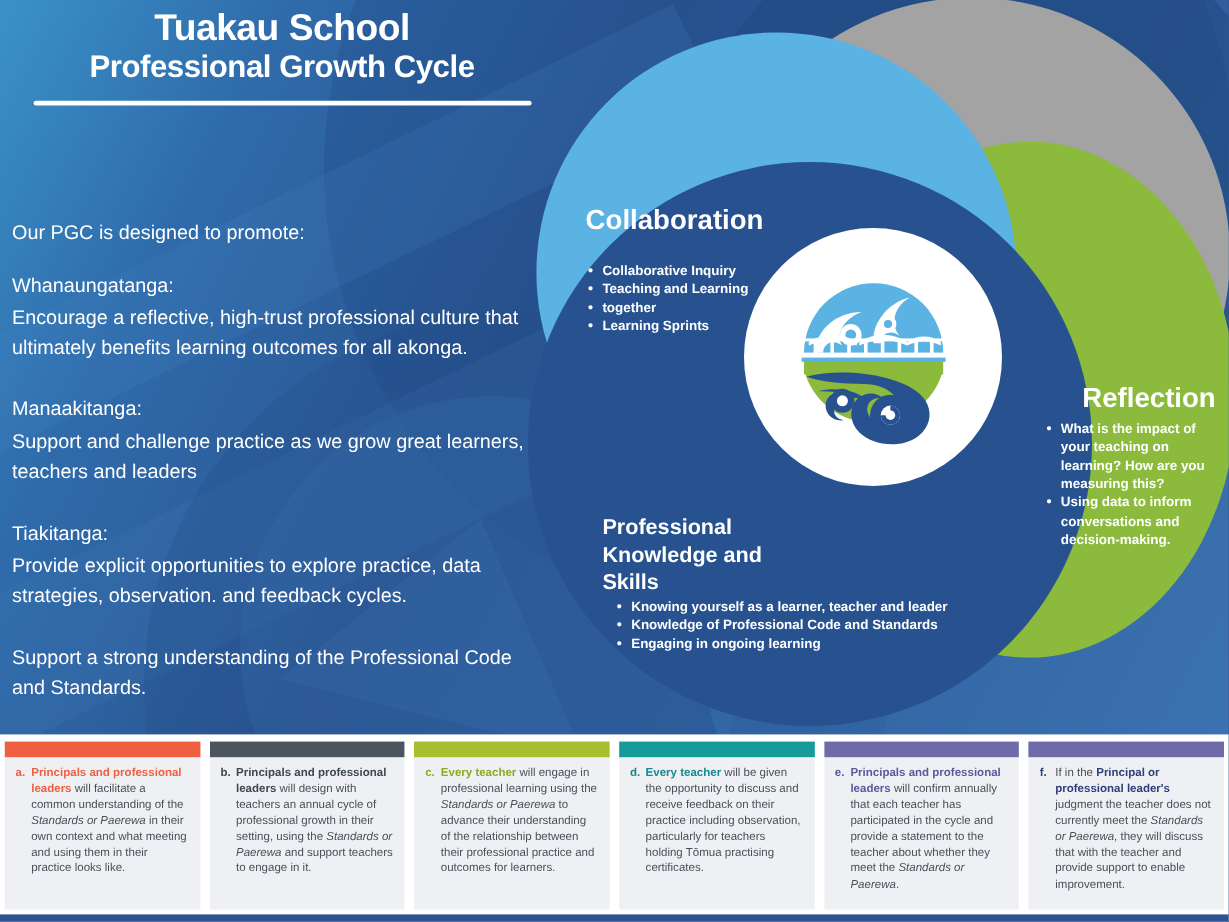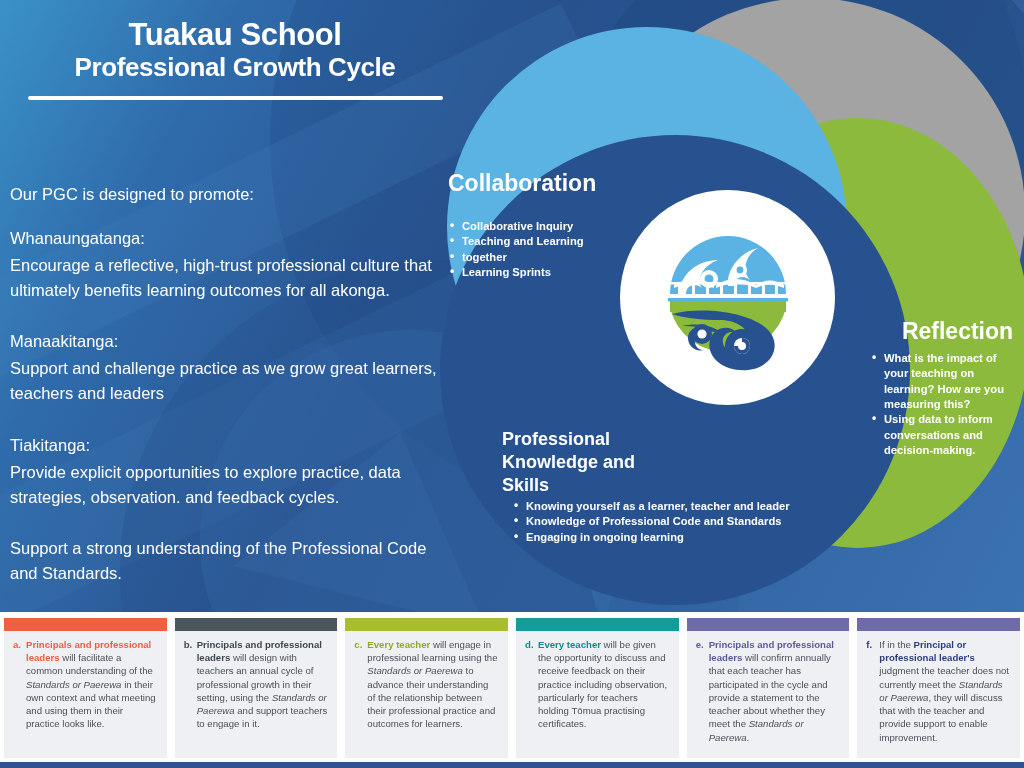--- a/index.html
+++ b/index.html
@@ -52,21 +52,21 @@
   .bs-right {
     position:absolute; right:-60px; top:-80px; width:520px; height:520px;
     border-radius:50%; background:#20497f; opacity:.55;
   }
   .bs-rightlow {
     position:absolute; right:-120px; bottom:-180px; width:560px; height:520px;
     border-radius:50%; background:#3a77b6; opacity:.35;
   }
 
   
-  .header { position:absolute; left:0; top:12px; width:470px; padding:6px 20px 0 20px; }
+  .header { position:absolute; left:0; top:0; width:470px; padding:6px 20px 0 20px; }
   .title-l1, .title-l2 {
     color:#ffffff; font-weight:bold; letter-spacing:-.4px; line-height:1.12;
     text-align:center; white-space:nowrap;
   }
   .title-l1 { font-size:31px; }
   .title-l2 { font-size:26px; }
   .title-rule { margin:14px auto 0 auto; width:415px; height:4px; background:#ffffff; border-radius:2px; }
 
   
   .copy { position:absolute; left:10px; top:182px; width:432px; color:#ffffff; }
@@ -90,21 +90,21 @@
   
   .lbl { position:absolute; color:#ffffff; }
   .lbl h3 { font-size:23px; font-weight:bold; line-height:1.18; margin:0 0 6px 0; }
   .lbl ul { list-style:none; margin:0; padding:0; }
   .lbl li { font-size:11.2px; font-weight:bold; line-height:1.28; position:relative;
             padding-left:14px; margin-bottom:1px; }
   .lbl li:before { content:"\2022"; position:absolute; left:2px; top:-1px; font-size:12px; }
   .lbl li.cont:before { content:""; }
 
   .lbl-coaching     { left:264px; top:42px;  width:270px; }
-  .lbl-collab       { left:18px;  top:170px; width:210px; }
+  .lbl-collab       { left:18px;  top:170px; width:210px;padding-left:40px; }
   .lbl-collab ul    { margin-top:22px; }
   .lbl-reflection   { left:440px; top:318px; width:175px; }
   .lbl-reflection h3{ text-align:center; }
   .lbl-pks          { left:72px;  top:428px; width:300px; }
   .lbl-pks h3       { font-size:18px; line-height:1.28; margin-bottom:2px; }
   .lbl-pks ul li    { padding-left:24px; }
   .lbl-pks ul li:before { left:12px; }
 
   
   .cards {

